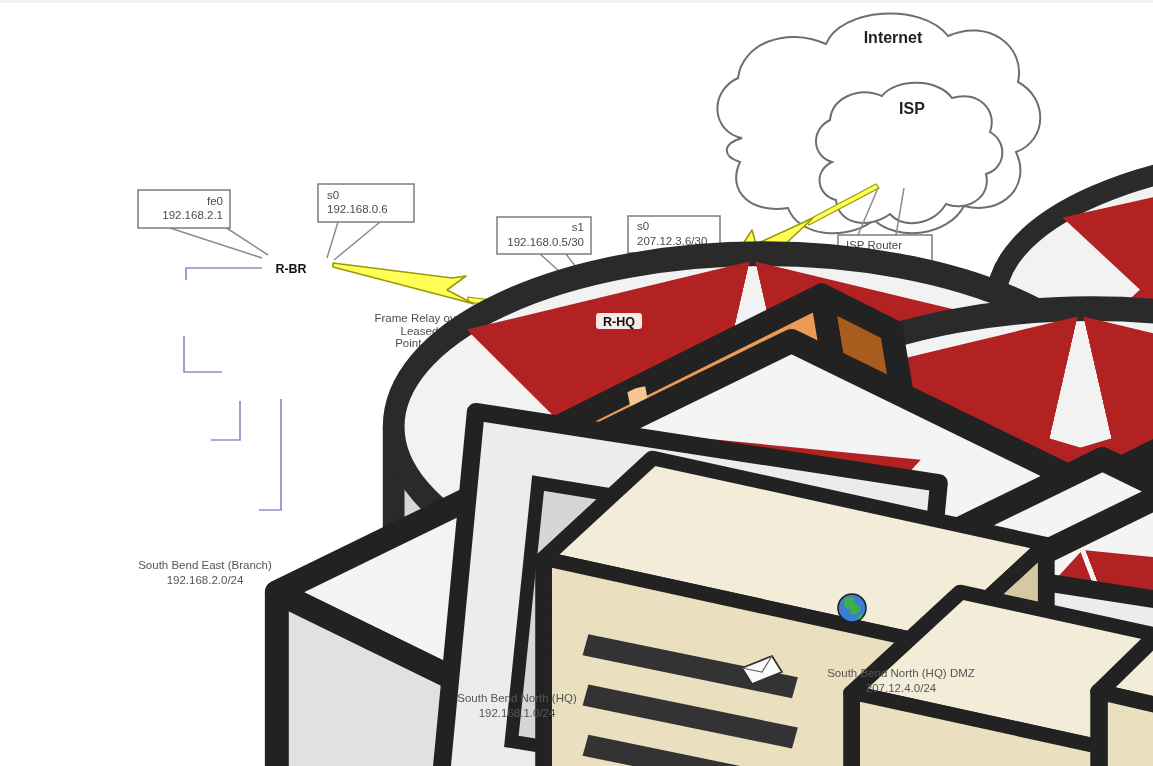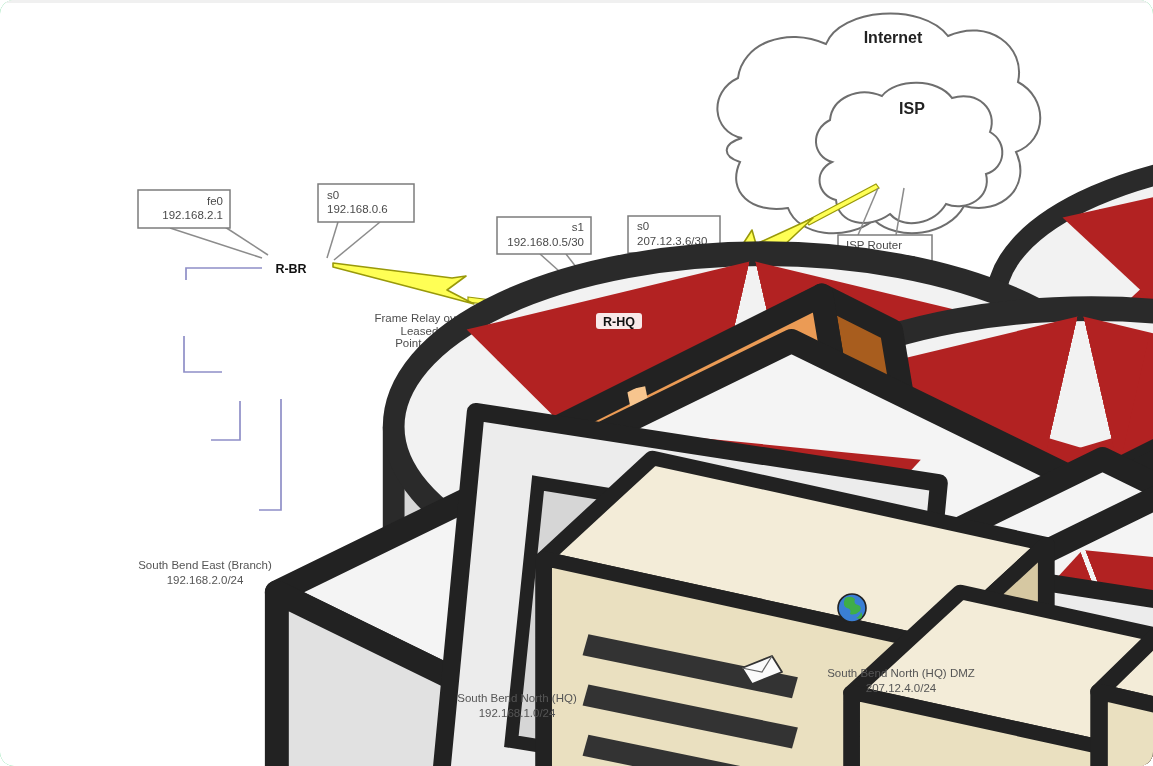--- a/index.html
+++ b/index.html
@@ -1,17 +1,17 @@
 <!DOCTYPE html>
 <html><head>
 <meta charset="utf-8">
 <style>
   html,body{margin:0;padding:0;background:#ffffff;}
   #stage{position:relative;width:1153px;height:766px;background:#22c55e;overflow:hidden;
-         font-family:"Liberation Sans",sans-serif;border-radius:14px;}
+         font-family:"Liberation Sans",sans-serif;}
   svg{display:block;}
   text{font-family:"Liberation Sans",sans-serif;fill:#4a4a4a;}
   .box-label{font-size:11.5px;}
   .net-label{font-size:11.5px;fill:#555;}
   .wan-label{font-size:11.5px;fill:#4f4f4f;}
   .cloud-title{font-size:16px;font-weight:bold;fill:#222;}
   .router-name{font-size:12.5px;font-weight:bold;fill:#111;}
 </style>
 </head>
 <body>

